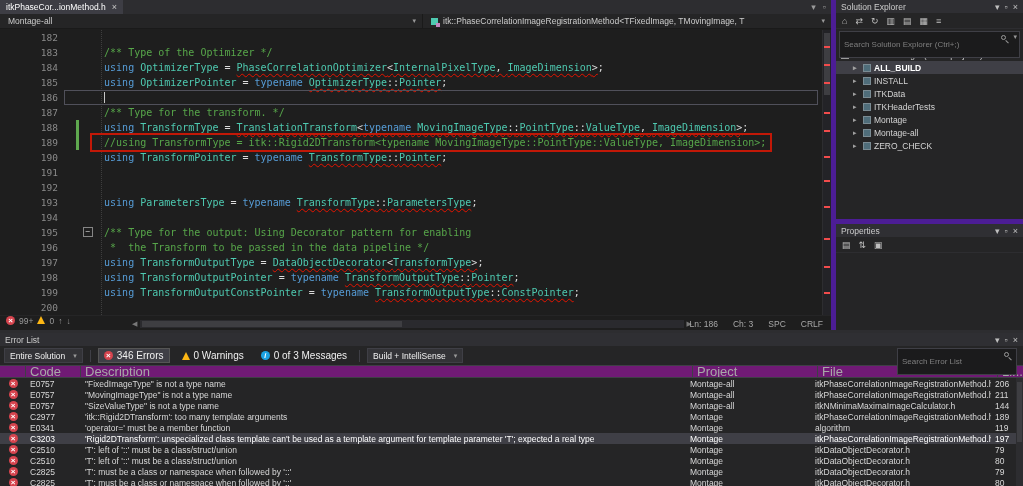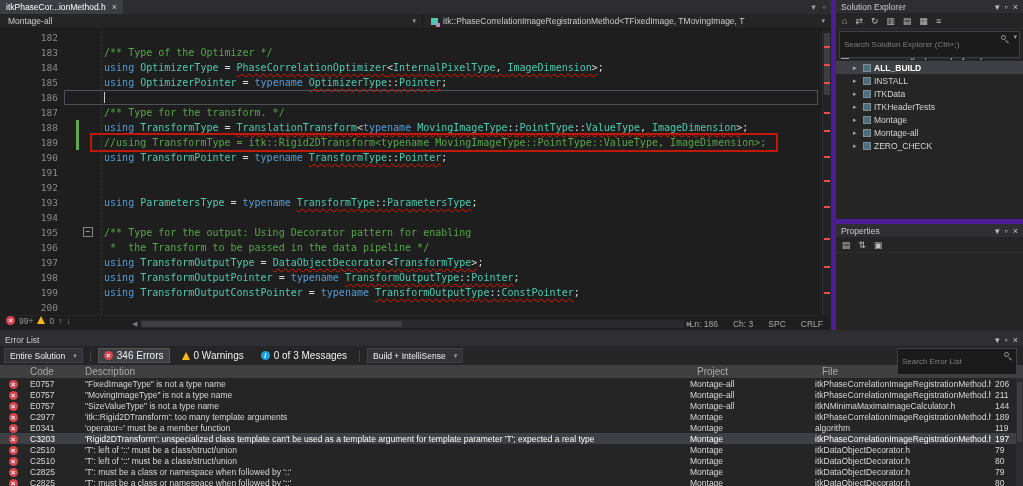--- a/index.html
+++ b/index.html
@@ -23,21 +23,21 @@
   .indent-guide{position:absolute;left:101px;top:0;bottom:0;width:0;border-left:1px dotted #3E3E3E}
   .code-line{position:relative;height:15px;line-height:15px;white-space:pre}
   .ln{display:inline-block;width:58px;text-align:right;color:#8A8A8A;font-size:9.5px}
   .txt{position:absolute;left:92px;top:0;height:15px}
   .kw{color:#569CD6}.ty{color:#4EC9B0}.pl{color:#DCDCDC}.cm{color:#57A64A}
   .sq{text-decoration-line:underline;text-decoration-style:wavy;text-decoration-color:#E51400;text-decoration-thickness:1px;text-underline-offset:2px}
   .changebar{position:absolute;left:76px;top:0;bottom:0;width:3px;background:#5FA84F}
   .fold{position:absolute;left:83px;top:2px;width:10px;height:10px;border:1px solid #858585;color:#C8C8C8;font-size:8px;line-height:8px;text-align:center;background:#1E1E1E}
   .cur::before{content:"";position:absolute;left:64px;right:13px;top:0;bottom:0;border:1px solid #50505A}
   .cursor{position:absolute;left:104px;top:2px;width:1px;height:11px;background:#C8C8C8}
-  .redbox{outline:2px solid #C21807;padding-right:10px}
+  .redbox{outline:2px solid #C21807;padding-right:4px}
   .vscroll{position:absolute;right:0;top:0;bottom:0;width:9px;background:#232327;border-left:1px solid #2D2D30}
   .vs-thumb{position:absolute;left:1px;right:1px;top:3px;height:62px;background:#3E3E42}
   .vs-mark{position:absolute;right:1px;width:6px;height:2px;background:#F14C4C}
 
   .editor-bottom{position:absolute;left:0;top:315px;right:0;height:15px;background:#1E1E1E;border-top:1px solid #252526;color:#999;font-size:8.5px}
   .health{position:absolute;left:6px;top:0;height:15px;display:flex;align-items:flex-start;gap:4px}
   .hs{position:absolute;left:132px;top:3px;width:560px;height:9px;display:flex;align-items:center;gap:3px;color:#777;font-size:7px}
   .hs-track{flex:1;height:8px;background:#2A2A2E;position:relative}
   .hs-thumb{position:absolute;left:2px;top:1px;width:260px;height:6px;background:#3E3E42}
   .status{position:absolute;right:8px;top:0;height:15px;display:flex;align-items:center;gap:15px;color:#A8A8A8}
@@ -69,25 +69,25 @@
   
   .error-list{position:absolute;left:0;top:330px;width:1023px;height:156px;background:#252526;border-top:3px solid #2D2D30}
   .el-title{height:13px;display:flex;align-items:center;padding:0 5px;color:#CCC;font-size:8.5px;background:#2F2F33}
   .el-toolbar{height:19px;display:flex;align-items:center;gap:7px;padding:0 4px;position:relative}
   .combo{height:15px;background:#333337;border:1px solid #3F3F46;display:flex;align-items:center;gap:8px;padding:0 5px;color:#F0F0F0;font-size:8.5px;white-space:nowrap}
   .combo .chev{color:#999;font-size:7px}
   .tsep{width:1px;height:12px;background:#3F3F46}
   .tbtn{height:15px;display:flex;align-items:center;gap:4px;padding:0 5px;color:#F0F0F0;font-size:10px;white-space:nowrap}
   .tbtn.on{background:#3F3F46;border:1px solid #555}
   .el-search{position:absolute;right:6px;width:120px;height:14px;top:2px}
-  .el-header{height:13px;display:flex;background:#404040;border-top:1px solid #3F3F46;border-bottom:1px solid #3F3F46;color:#A8A8A8;font-size:10px}
+  .el-header{height:13px;display:flex;background:#701a75;border-top:1px solid #3F3F46;border-bottom:1px solid #3F3F46;color:#A8A8A8;font-size:13px}
   .hc{padding:0 4px;border-right:1px solid #3F3F46;display:flex;align-items:center;overflow:hidden;white-space:nowrap}
   .w-icon{width:26px;flex:none}.w-code{width:55px;flex:none}.w-desc{flex:1;min-width:0}.w-proj{width:125px;flex:none}.w-file{width:180px;flex:none}.w-line{width:25px;flex:none;border-right:none}
   .el-rows{position:absolute;left:0;right:7px;top:45px;bottom:0;overflow:hidden}
-  .el-row{height:11px;display:flex;align-items:flex-end;font-size:8.5px;color:#D8D8D8}
+  .el-row{height:11px;display:flex;align-items:center;font-size:8.5px;color:#D8D8D8}
   .el-row.sel{background:#3F3F46;color:#FFF}
   .cell{padding:0 4px;overflow:hidden;white-space:nowrap}
   .cell.w-icon{display:flex;justify-content:center}
   .el-vscroll{position:absolute;right:0;top:45px;bottom:0;width:7px;background:#2D2D30}
   .el-vthumb{position:absolute;left:1px;right:1px;top:4px;height:60px;background:#3E3E42}
 
   
   .err-ic{display:inline-block;width:9px;height:9px;border-radius:50%;background:#D6444E;position:relative;flex:none}
   .err-ic::after{content:"\00d7";position:absolute;left:0;top:-0.5px;width:9px;height:9px;line-height:9px;text-align:center;color:#FFF;font-size:8px;font-weight:bold}
   .warn-ic{display:inline-block;width:0;height:0;border-left:4px solid transparent;border-right:4px solid transparent;border-bottom:8px solid #FDB714;flex:none}

